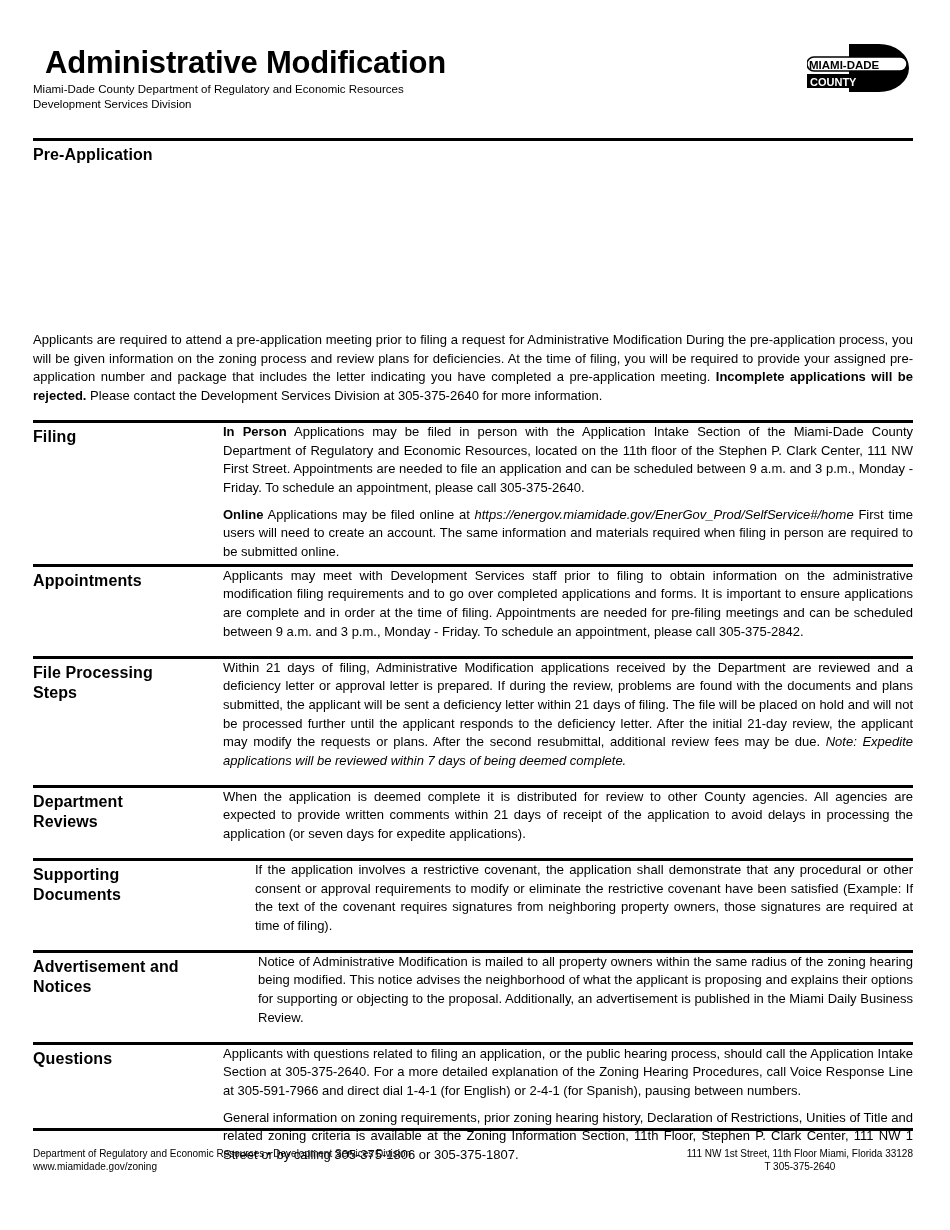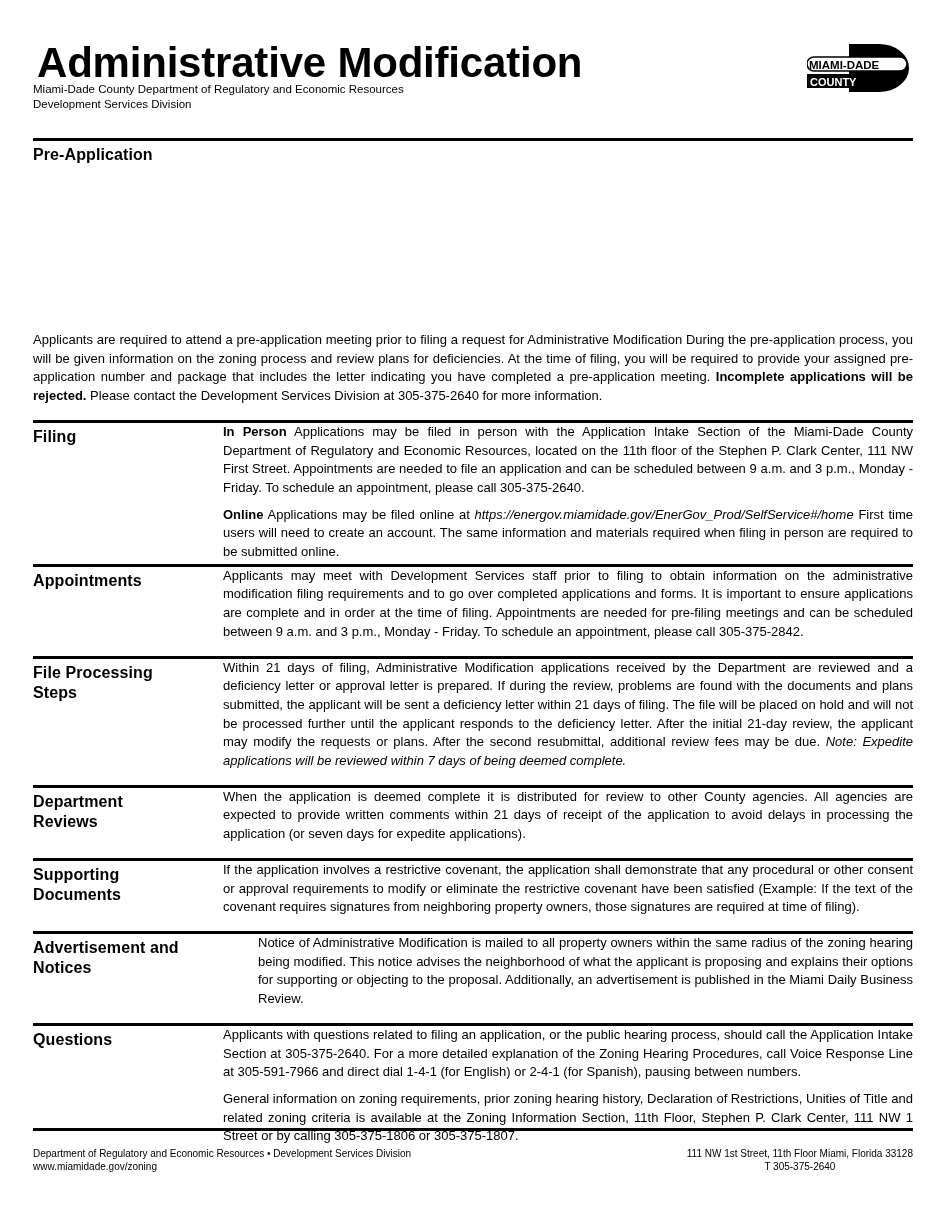--- a/index.html
+++ b/index.html
@@ -3,22 +3,22 @@
 <meta charset="utf-8">
 <style>
   * { box-sizing: border-box; margin: 0; padding: 0; }
   html, body { width: 950px; height: 1230px; background: #ffffff; }
   body { font-family: "Liberation Sans", sans-serif; color: #000; position: relative; }
 
   .page { position: absolute; left: 33px; top: 0; width: 880px; }
 
   .header { position: relative; height: 130px; }
   .title {
-    position: absolute; left: 4px; top: 45px;
-    font-size: 42px; font-weight: bold; letter-spacing: -0.2px; line-height: 36px;
+    position: absolute; left: 12px; top: 45px;
+    font-size: 31px; font-weight: bold; letter-spacing: -0.2px; line-height: 36px;
   }
   .subtitle {
     position: absolute; left: 0; top: 82px;
     font-size: 11.5px; line-height: 14.5px;
   }
   .logo { position: absolute; right: 2px; top: 44px; width: 104px; height: 48px; }
 
   .section { position: relative; border-top: 3.5px solid #000; display: flex; }
   .label {
     width: 190px; flex: 0 0 190px;
@@ -96,21 +96,21 @@
   <div class="section" style="margin-top:14px;">
     <div class="label">
       <div>Department</div>
       <div>Reviews</div>
     </div>
     <div class="body">
       <p>When the application is deemed complete it is distributed for review to other County agencies. All agencies are expected to provide written comments within 21 days of receipt of the application to avoid delays in processing the application (or seven days for expedite applications).</p>
     </div>
   </div>
 
-  <div class="section" style="margin-top:14px;">
+  <div class="section" style="margin-top:14px;gap:32px;">
     <div class="label">
       <div>Supporting</div>
       <div>Documents</div>
     </div>
     <div class="body">
       <p>If the application involves a restrictive covenant, the application shall demonstrate that any procedural or other consent or approval requirements to modify or eliminate the restrictive covenant have been satisfied (Example: If the text of the covenant requires signatures from neighboring property owners, those signatures are required at time of filing).</p>
     </div>
   </div>
 
   <div class="section" style="margin-top:14px;gap:35px;">

